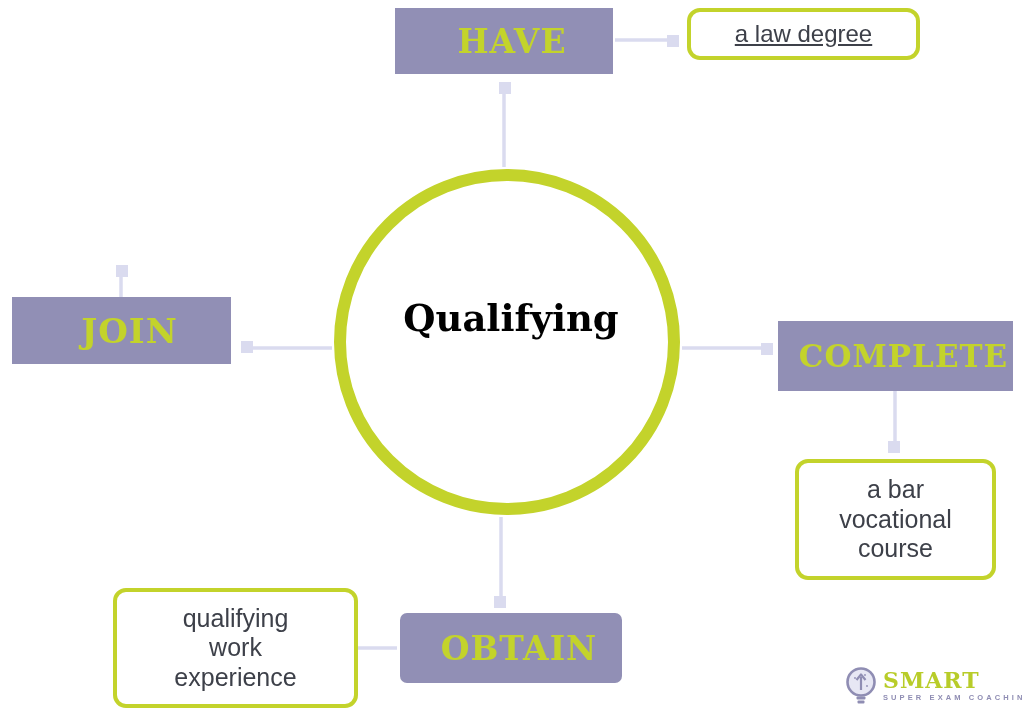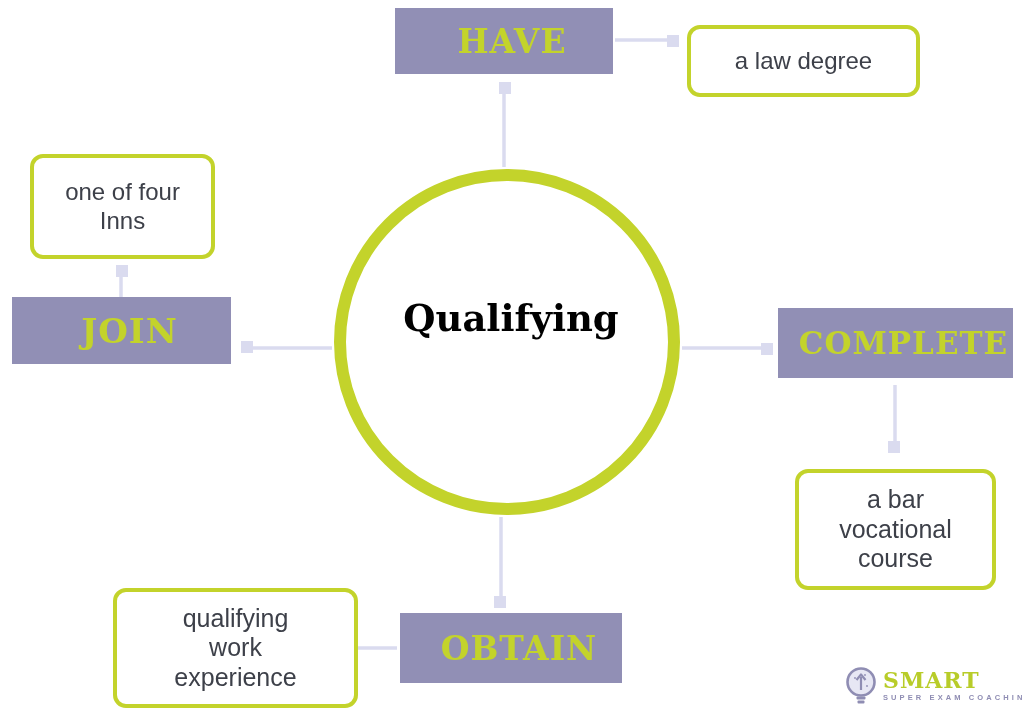--- a/index.html
+++ b/index.html
@@ -17,41 +17,41 @@
     color:#c3d32b;
     font-family:"DejaVu Serif", serif;
     font-weight:bold;
     display:flex; align-items:center; justify-content:center;
     letter-spacing:1px;
     box-sizing:border-box;
     padding-left:16px;
   }
   .box-have     { left:395px; top:8px;   width:218px; height:66px; font-size:33px; }
   .box-join     { left:12px;  top:297px; width:219px; height:67px; font-size:34px; }
-  .box-complete { left:778px; top:308px; width:235px; height:70px; font-size:31px; }
-  .box-obtain   { left:400px; top:613px; width:222px; height:70px; font-size:33px; }
+  .box-complete { left:778px; top:321px; width:235px; height:70px; font-size:31px; }
+  .box-obtain   { left:400px; top:613px; width:222px; height:70px; font-size:33px;border-radius:7px; }
 
   
   .note-box {
     position:absolute;
     background:#ffffff;
     border:4px solid #c3d32b;
     border-radius:13px;
     box-sizing:border-box;
     display:flex; align-items:center; justify-content:center;
     color:#3d4049;
     font-size:24px;
     text-align:center;
     line-height:1.18;
   }
   .note-box .note-text { display:block; }
-  .box-law    { left:687px; top:25px;   width:233px; height:72px; }
+  .box-law    { left:687px; top:8px;   width:233px; height:52px;text-decoration:underline; }
   .box-inns   { left:30px;  top:154px; width:185px; height:105px; }
   .box-inns .note-text { max-width:150px; }
-  .box-course { left:795px; top:469px; width:201px; height:121px; font-size:25px; }
+  .box-course { left:795px; top:459px; width:201px; height:121px; font-size:25px; }
   .box-course .note-text { max-width:145px; }
   .box-work   { left:113px; top:588px; width:245px; height:120px; font-size:25px;align-items:center; }
   .box-work .note-text { max-width:150px; }
 
   
   .circle {
     position:absolute;
     left:334px; top:169px;
     width:346px; height:346px;
     box-sizing:border-box;
@@ -136,23 +136,20 @@
   <div class="verb-box box-complete">
     <span>COMPLETE</span>
   </div>
   <div class="verb-box box-obtain">
     <span>OBTAIN</span>
   </div>
 
   <div class="note-box box-law">
     <span class="note-text">a law degree</span>
   </div>
-  <div class="note-box box-inns">
-    <span class="note-text">one of four Inns</span>
-  </div>
   <div class="note-box box-course">
     <span class="note-text">a bar vocational course</span>
   </div>
   <div class="note-box box-work">
     <span class="note-text">qualifying work experience</span>
   </div>
 
   <div class="logo">
     <svg width="38" height="50" viewBox="0 0 38 50">
       <circle cx="19" cy="22" r="13.5" fill="#e7e7f4" stroke="#8f8db3" stroke-width="2.6"></circle>

